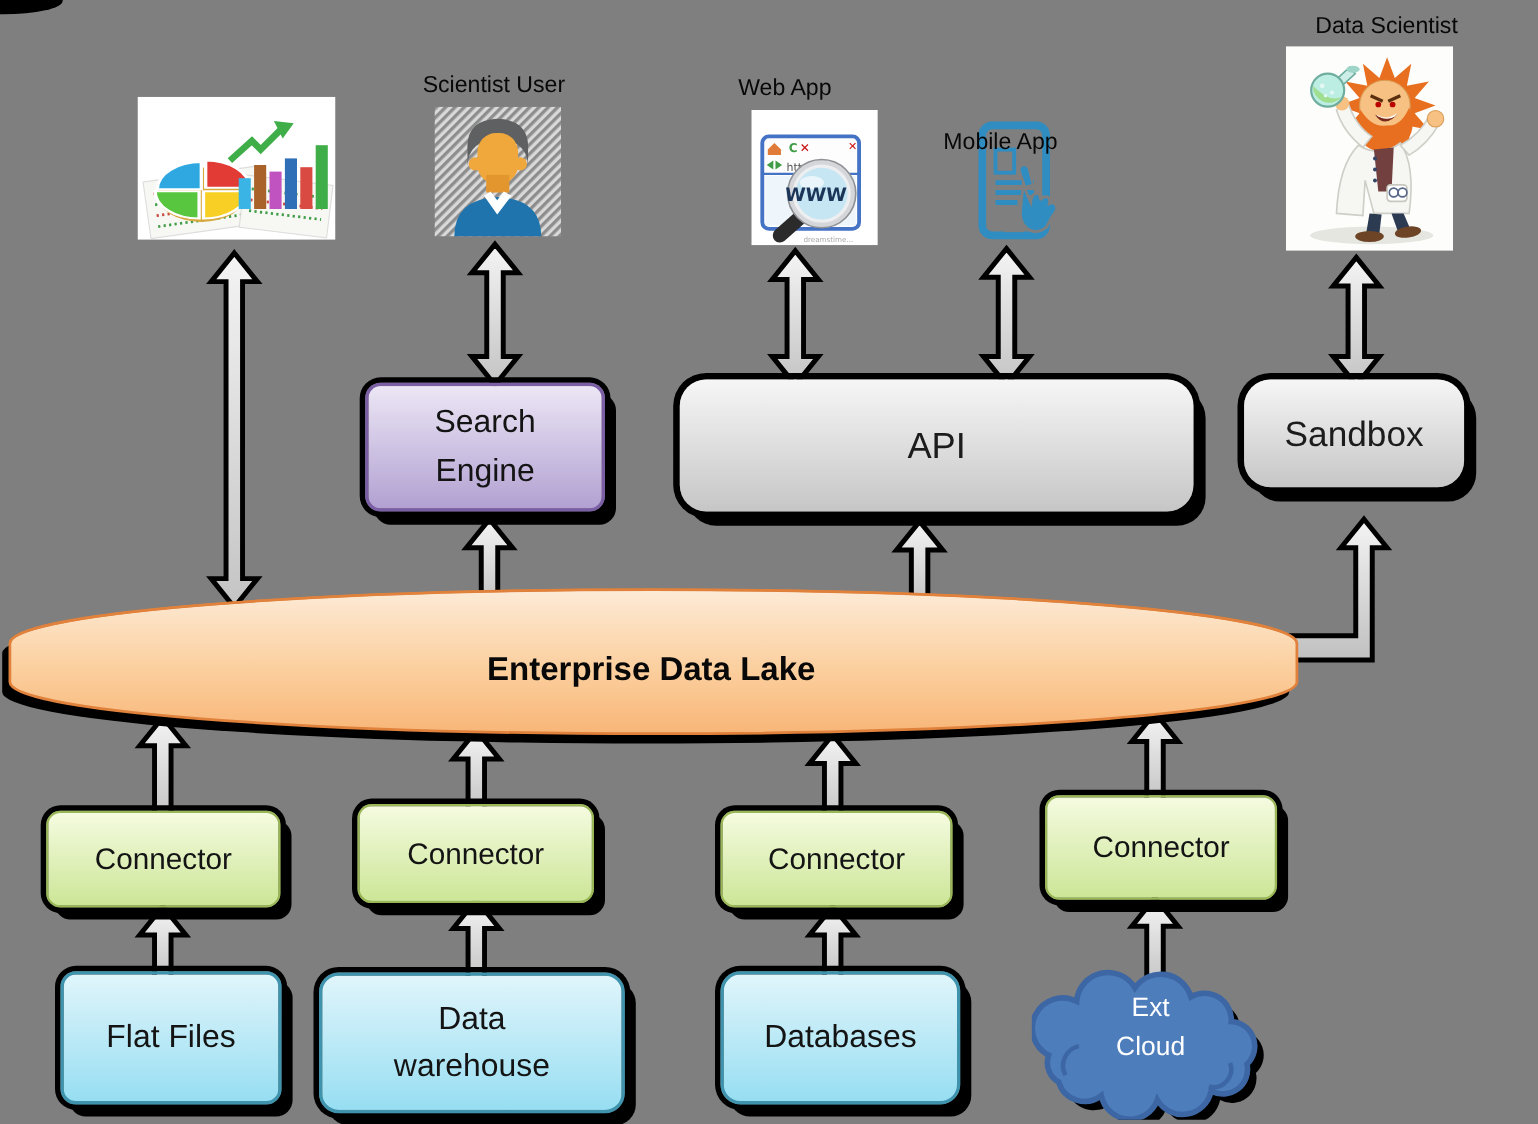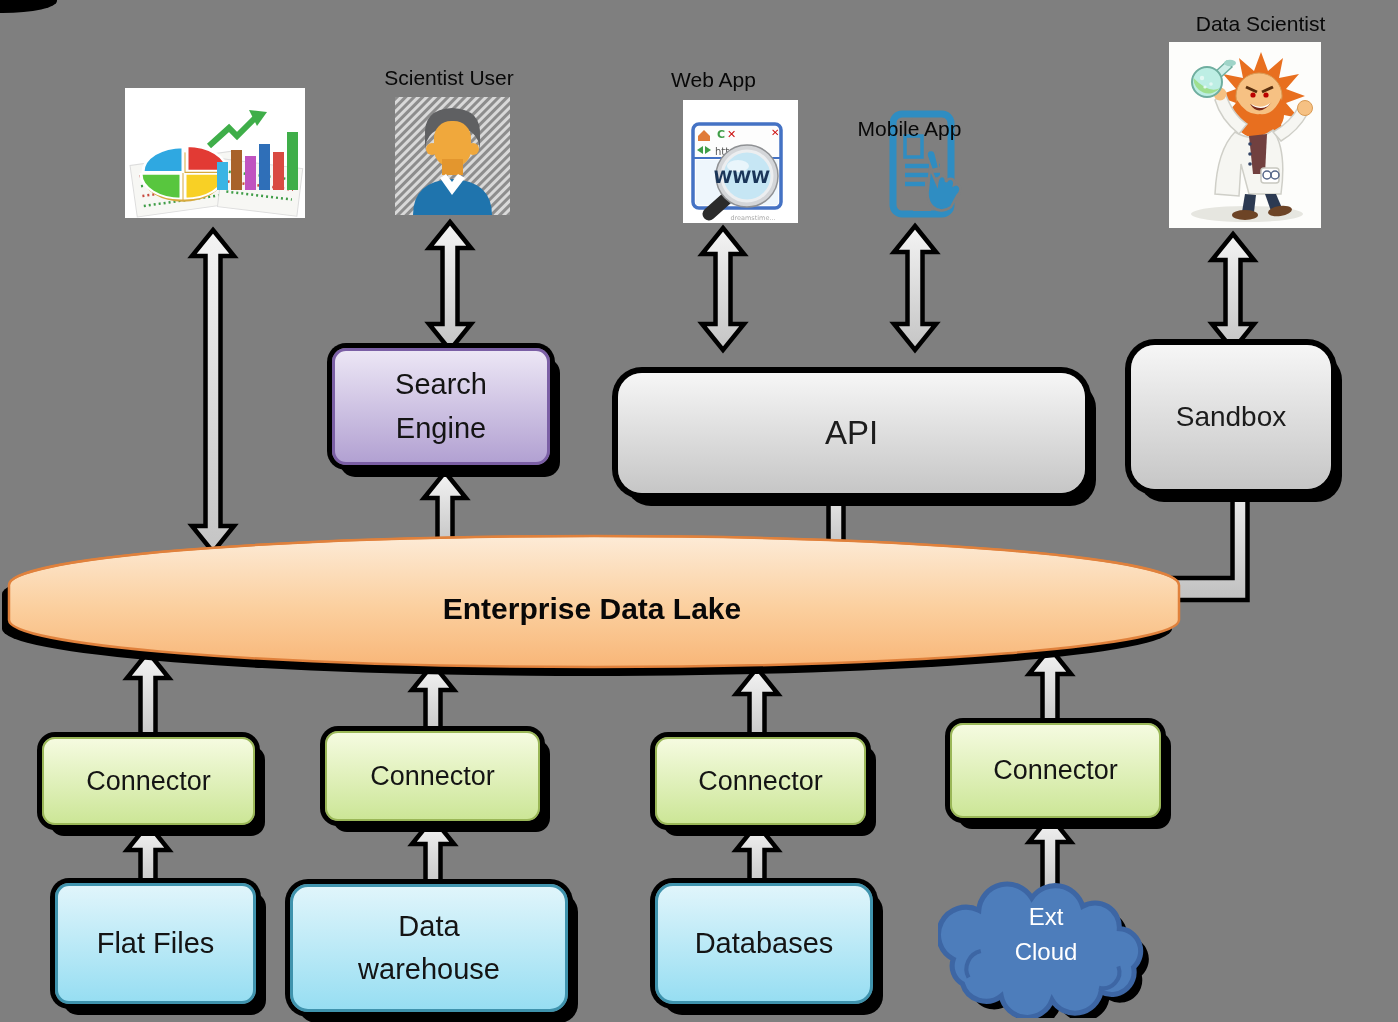--- a/index.html
+++ b/index.html
@@ -350,24 +350,24 @@
     </defs>
     <path d="M9 67 A585 49 0 0 1 1179 67 L1179 102 A585 47 0 0 1 9 102 Z" transform="translate(-7,9)" fill="#000000"></path>
     <path d="M9 67 A585 49 0 0 1 1179 67 L1179 102 A585 47 0 0 1 9 102 Z" fill="url(#lakeg)" stroke="#e0813c" stroke-width="2.5"></path>
     <path d="M9 67 A585 49 0 0 1 1179 67 A585 49 0 0 0 9 67 Z" fill="#fdead4" stroke="#e0813c" stroke-width="2"></path>
   </svg>
   <div class="lake-label">Enterprise Data Lake</div>
 
   <div class="node search" style="left:332px;top:348px;width:218px;height:117px;">
     <span style="width:150px;">Search Engine</span>
   </div>
-  <div class="node gray" style="left:618px;top:345px;width:467px;height:120px;margin-top:28px;">
+  <div class="node gray" style="left:618px;top:345px;width:467px;height:120px;">
     <span>API</span>
   </div>
-  <div class="node gray" style="left:1131px;top:345px;width:200px;height:144px;font-size:28px;">
+  <div class="node gray" style="left:1131px;top:345px;width:200px;height:98px;font-size:32px;">
     <span>Sandbox</span>
   </div>
 
   <div class="node green" style="left:42px;top:737px;width:213px;height:88px;">
     <span>Connector</span>
   </div>
   <div class="node green" style="left:325px;top:731px;width:215px;height:90px;">
     <span>Connector</span>
   </div>
   <div class="node green" style="left:655px;top:737px;width:211px;height:88px;">

